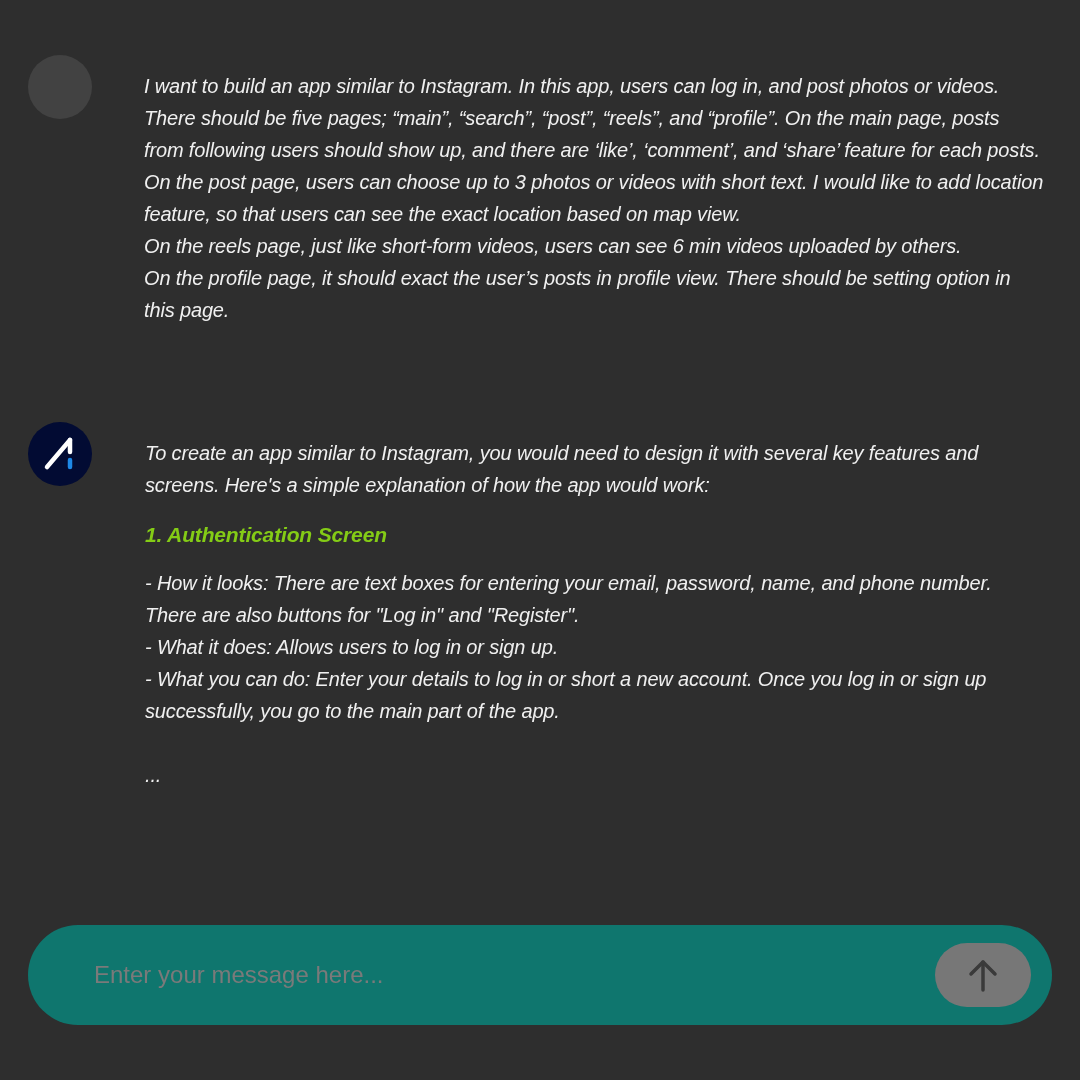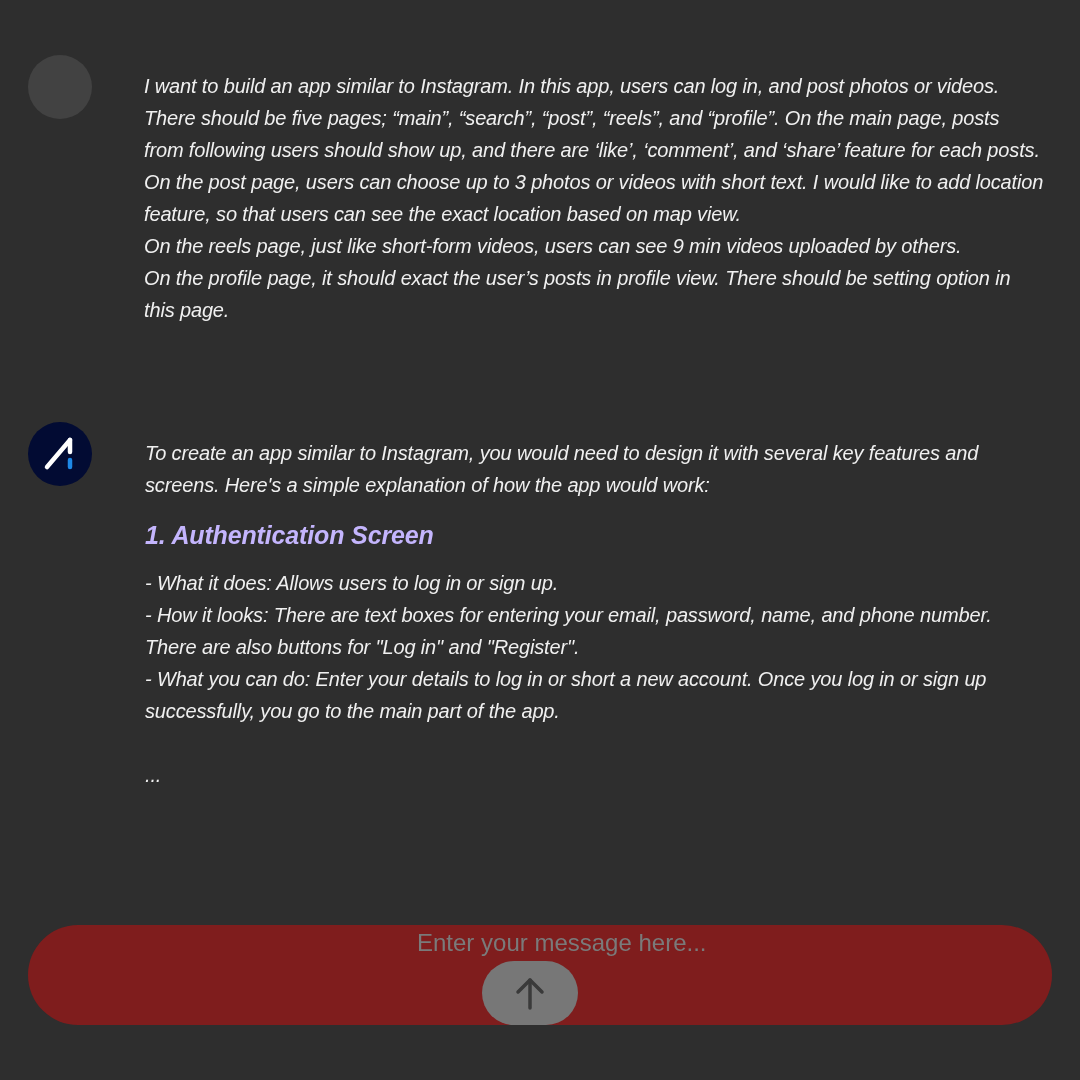--- a/index.html
+++ b/index.html
@@ -42,38 +42,37 @@
       letter-spacing: -0.15px;
       color: #f0f0f0;
       font-style: italic;
     }
     .msg-user { top: 70px; }
     .msg-bot { top: 437px; left: 145px; }
     .msg p { margin: 0; }
     .msg .gap { height: 32px; }
     .msg h3 {
       margin: 0;
-      font-size: 25px;
+      font-size: 21px;
       font-weight: bold;
       line-height: 36px;
-      color: #c4b5fd;
+      color: #84cc16;
       padding-top: 16px;
       padding-bottom: 14px;
     }
     .composer {
       position: absolute;
       left: 28px;
       top: 925px;
       width: 1024px;
       height: 100px;
       border-radius: 50px;
-      background: #7f1d1d;
+      background: #0f766e;
       display: flex;
       align-items: center;
-      flex-direction: column;
     }
     .composer input {
       flex: 1;
       background: transparent;
       border: none;
       outline: none;
       margin-left: 64px;
       font-family: "Liberation Sans", "DejaVu Sans", sans-serif;
       font-size: 24px;
       color: #e0e0e0;
@@ -96,37 +95,37 @@
 </head>
 <body>
 
 <div>
 
   <div class="avatar avatar-user"></div>
 
   <div class="msg msg-user">
     <p>I want to build an app similar to Instagram. In this app, users can log in, and post photos or videos. There should be five pages; “main”, “search”, “post”, “reels”, and “profile”.  On the main page, posts from following users should show up, and there are ‘like’, ‘comment’, and ‘share’ feature for each posts.</p>
     <p>On the post page, users can choose up to 3 photos or videos with short text. I would like to add location feature, so that users can see the exact location based on map view.</p>
-    <p>On the reels page, just like short-form videos, users can see 9 min videos uploaded by others.</p>
+    <p>On the reels page, just like short-form videos, users can see 6 min videos uploaded by others.</p>
     <p>On the profile page, it should exact the user’s posts in profile view. There should be setting option in this page.</p>
   </div>
 
   <div class="avatar avatar-bot">
     <svg width="64" height="64" viewBox="0 0 64 64">
       <line x1="19" y1="45" x2="42" y2="18" stroke="#ffffff" stroke-width="4.5" stroke-linecap="round"></line>
       <line x1="42" y1="18" x2="42" y2="30" stroke="#ffffff" stroke-width="4.5" stroke-linecap="round"></line>
       <line x1="42" y1="38" x2="42" y2="45" stroke="#1e88e5" stroke-width="4.5" stroke-linecap="round"></line>
     </svg>
   </div>
 
   <div class="msg msg-bot">
     <p>To create an app similar to Instagram, you would need to design it with several key features and screens. Here's a simple explanation of how the app would work:</p>
     <h3>1. Authentication Screen</h3>
+    <p>- How it looks: There are text boxes for entering your email, password, name, and phone number. There are also buttons for "Log in" and "Register".</p>
     <p>- What it does: Allows users to log in or sign up.</p>
-    <p>- How it looks: There are text boxes for entering your email, password, name, and phone number. There are also buttons for "Log in" and "Register".</p>
     <p>- What you can do: Enter your details to log in or short a new account. Once you log in or sign up successfully, you go to the main part of the app.</p>
     <div class="gap"></div>
     <p>...</p>
   </div>
 
 </div>
 
 <div class="composer">
   <input type="text" placeholder="Enter your message here..." style="">
   <button class="send-btn">

